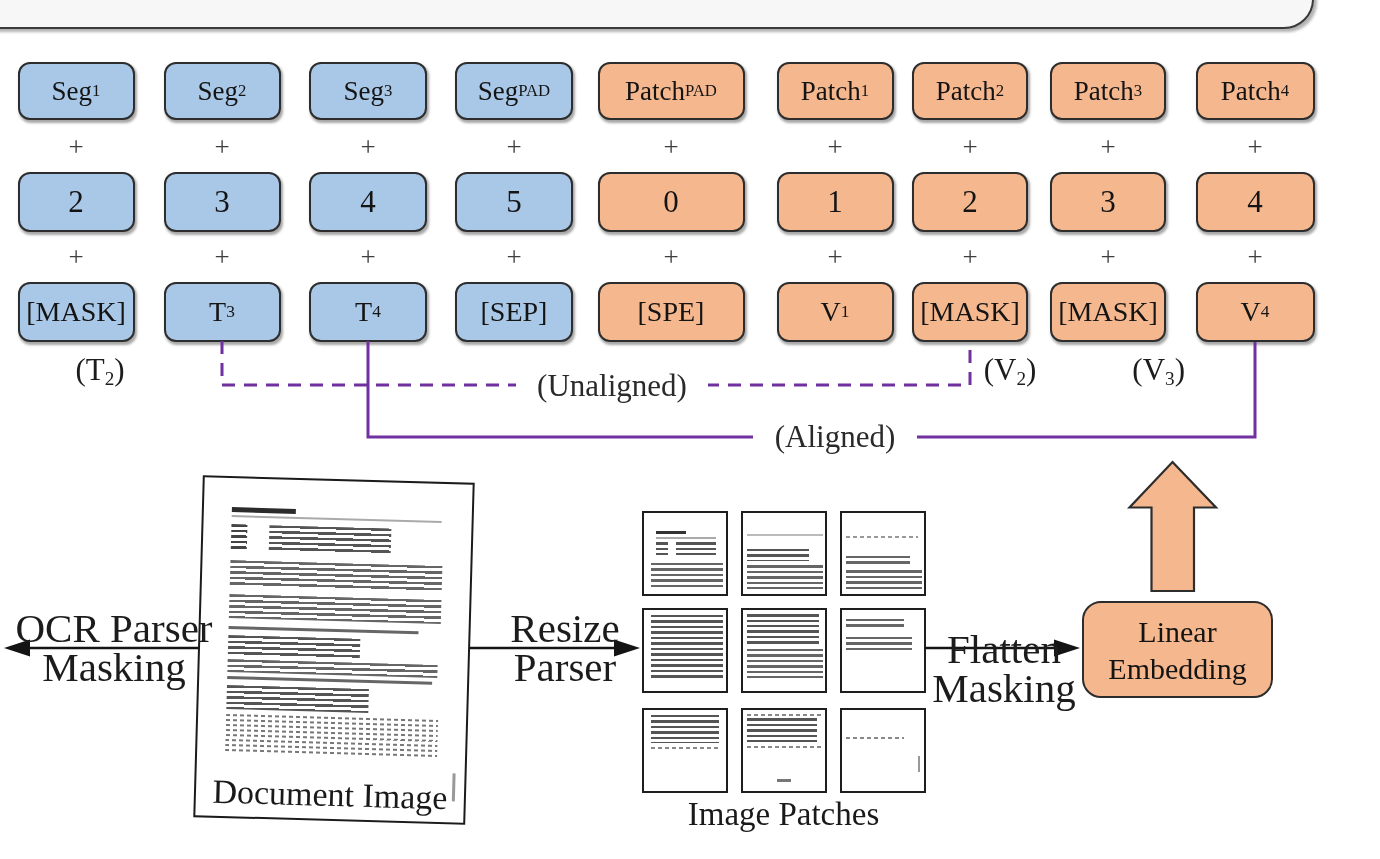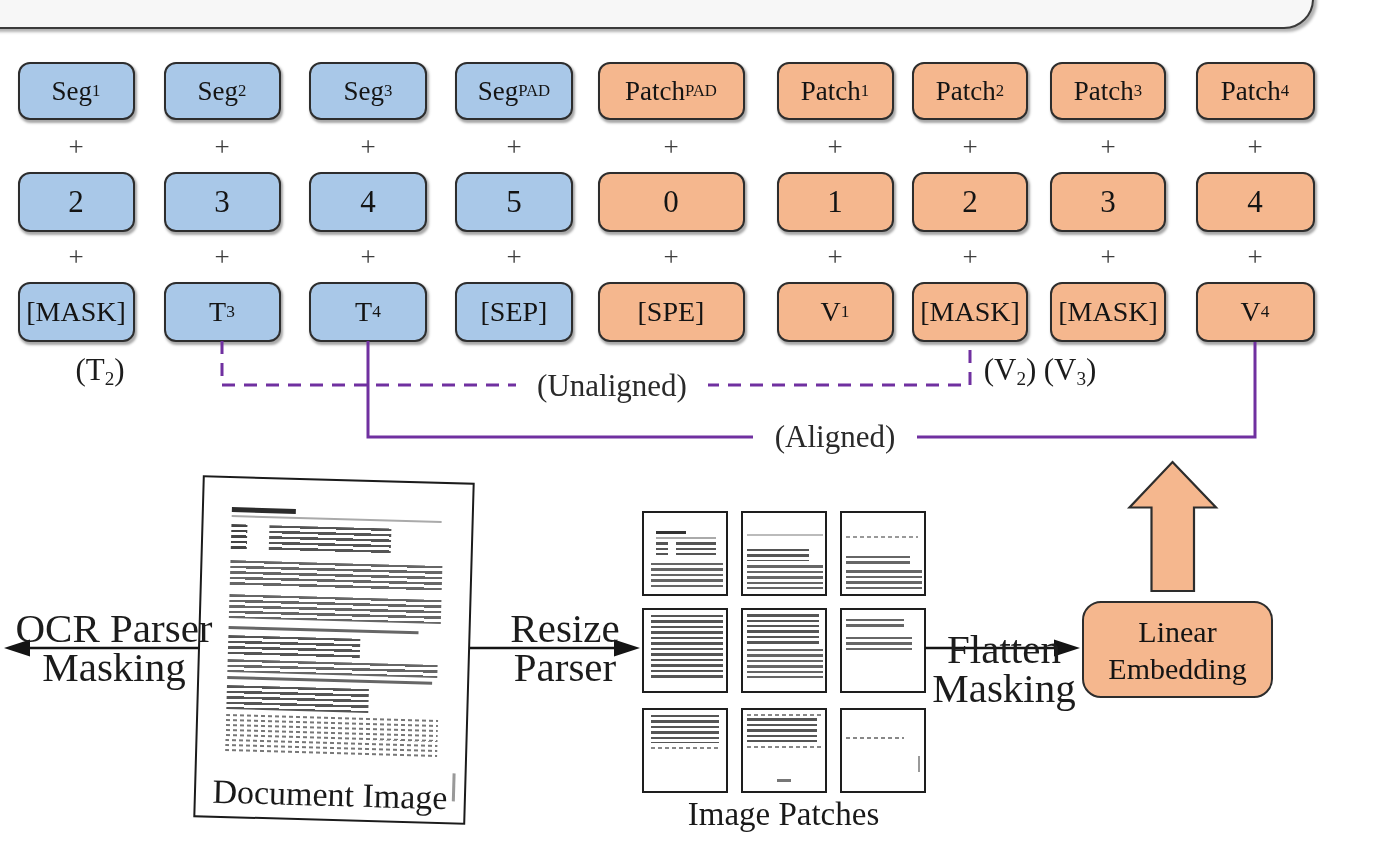--- a/index.html
+++ b/index.html
@@ -141,21 +141,21 @@
         <span class="sub">3</span>
       </div>
       <div class="box orange f-pos" style="left: 1050px; top: 172px; width: 116px; height: 60px;">
         <span>3</span>
       </div>
       <div class="box orange f-tok" style="left: 1050px; top: 282px; width: 116px; height: 60px;">
         <span>[MASK]</span>
       </div>
       <div class="plus" style="left: 1078px; top: 132px;">+</div>
       <div class="plus" style="left: 1078px; top: 242px;">+</div>
-      <div class="blabel" style="left: 995px; top: 352px;"><span>(V</span><span class="sub">3</span><span>)</span></div>
+      <div class="blabel" style="left: 1035px; top: 352px; text-align: right;"><span>(V</span><span class="sub">3</span><span>)</span></div>
       <div class="box orange f-type" style="left: 1195.5px; top: 62px; width: 119px; height: 58px;">
         <span>Patch</span>
         <span class="sub">4</span>
       </div>
       <div class="box orange f-pos" style="left: 1195.5px; top: 172px; width: 119px; height: 60px;">
         <span>4</span>
       </div>
       <div class="box orange f-tok" style="left: 1195.5px; top: 282px; width: 119px; height: 60px;">
         <span>V</span>
         <span class="sub">4</span>

